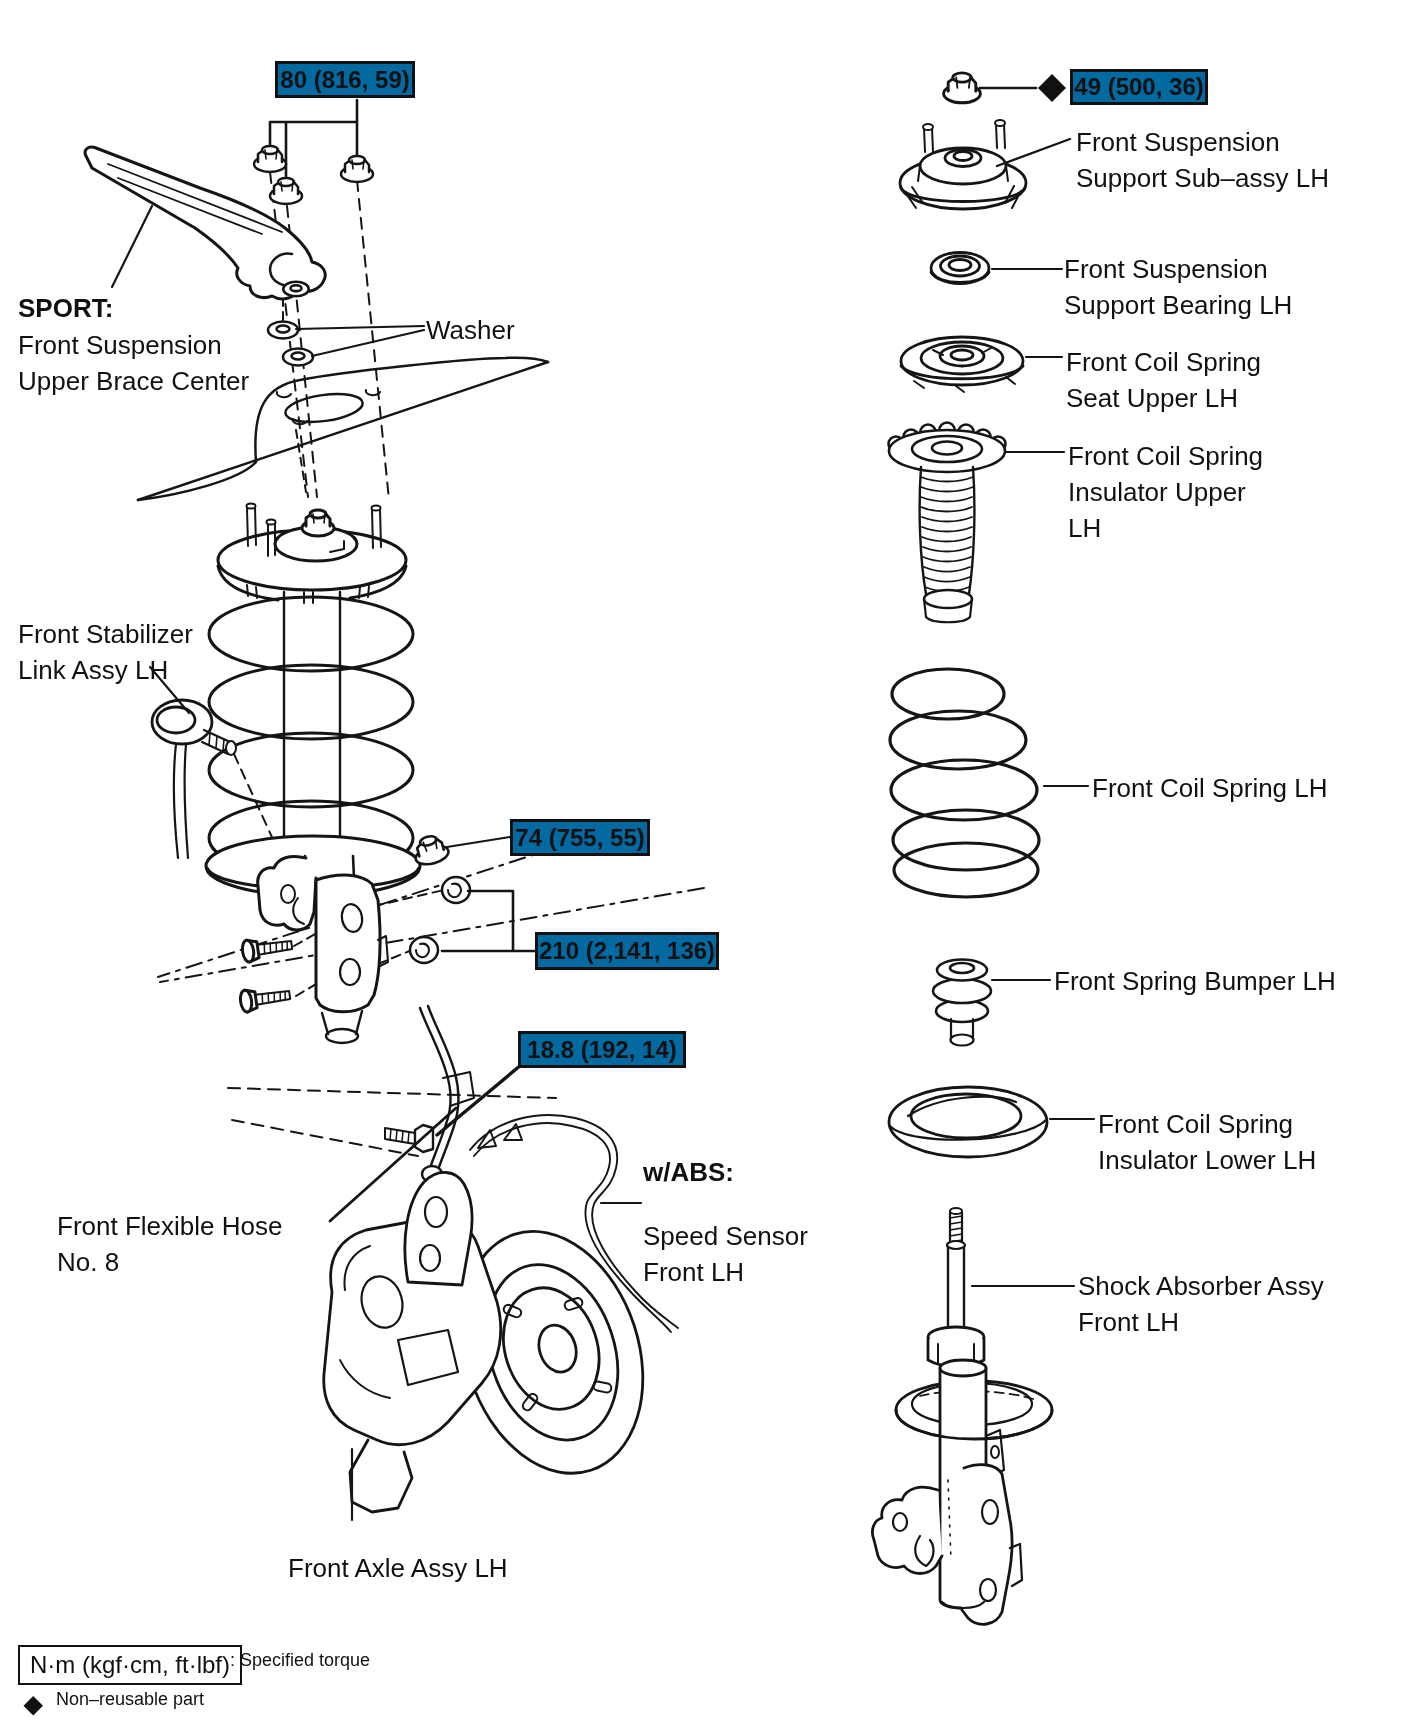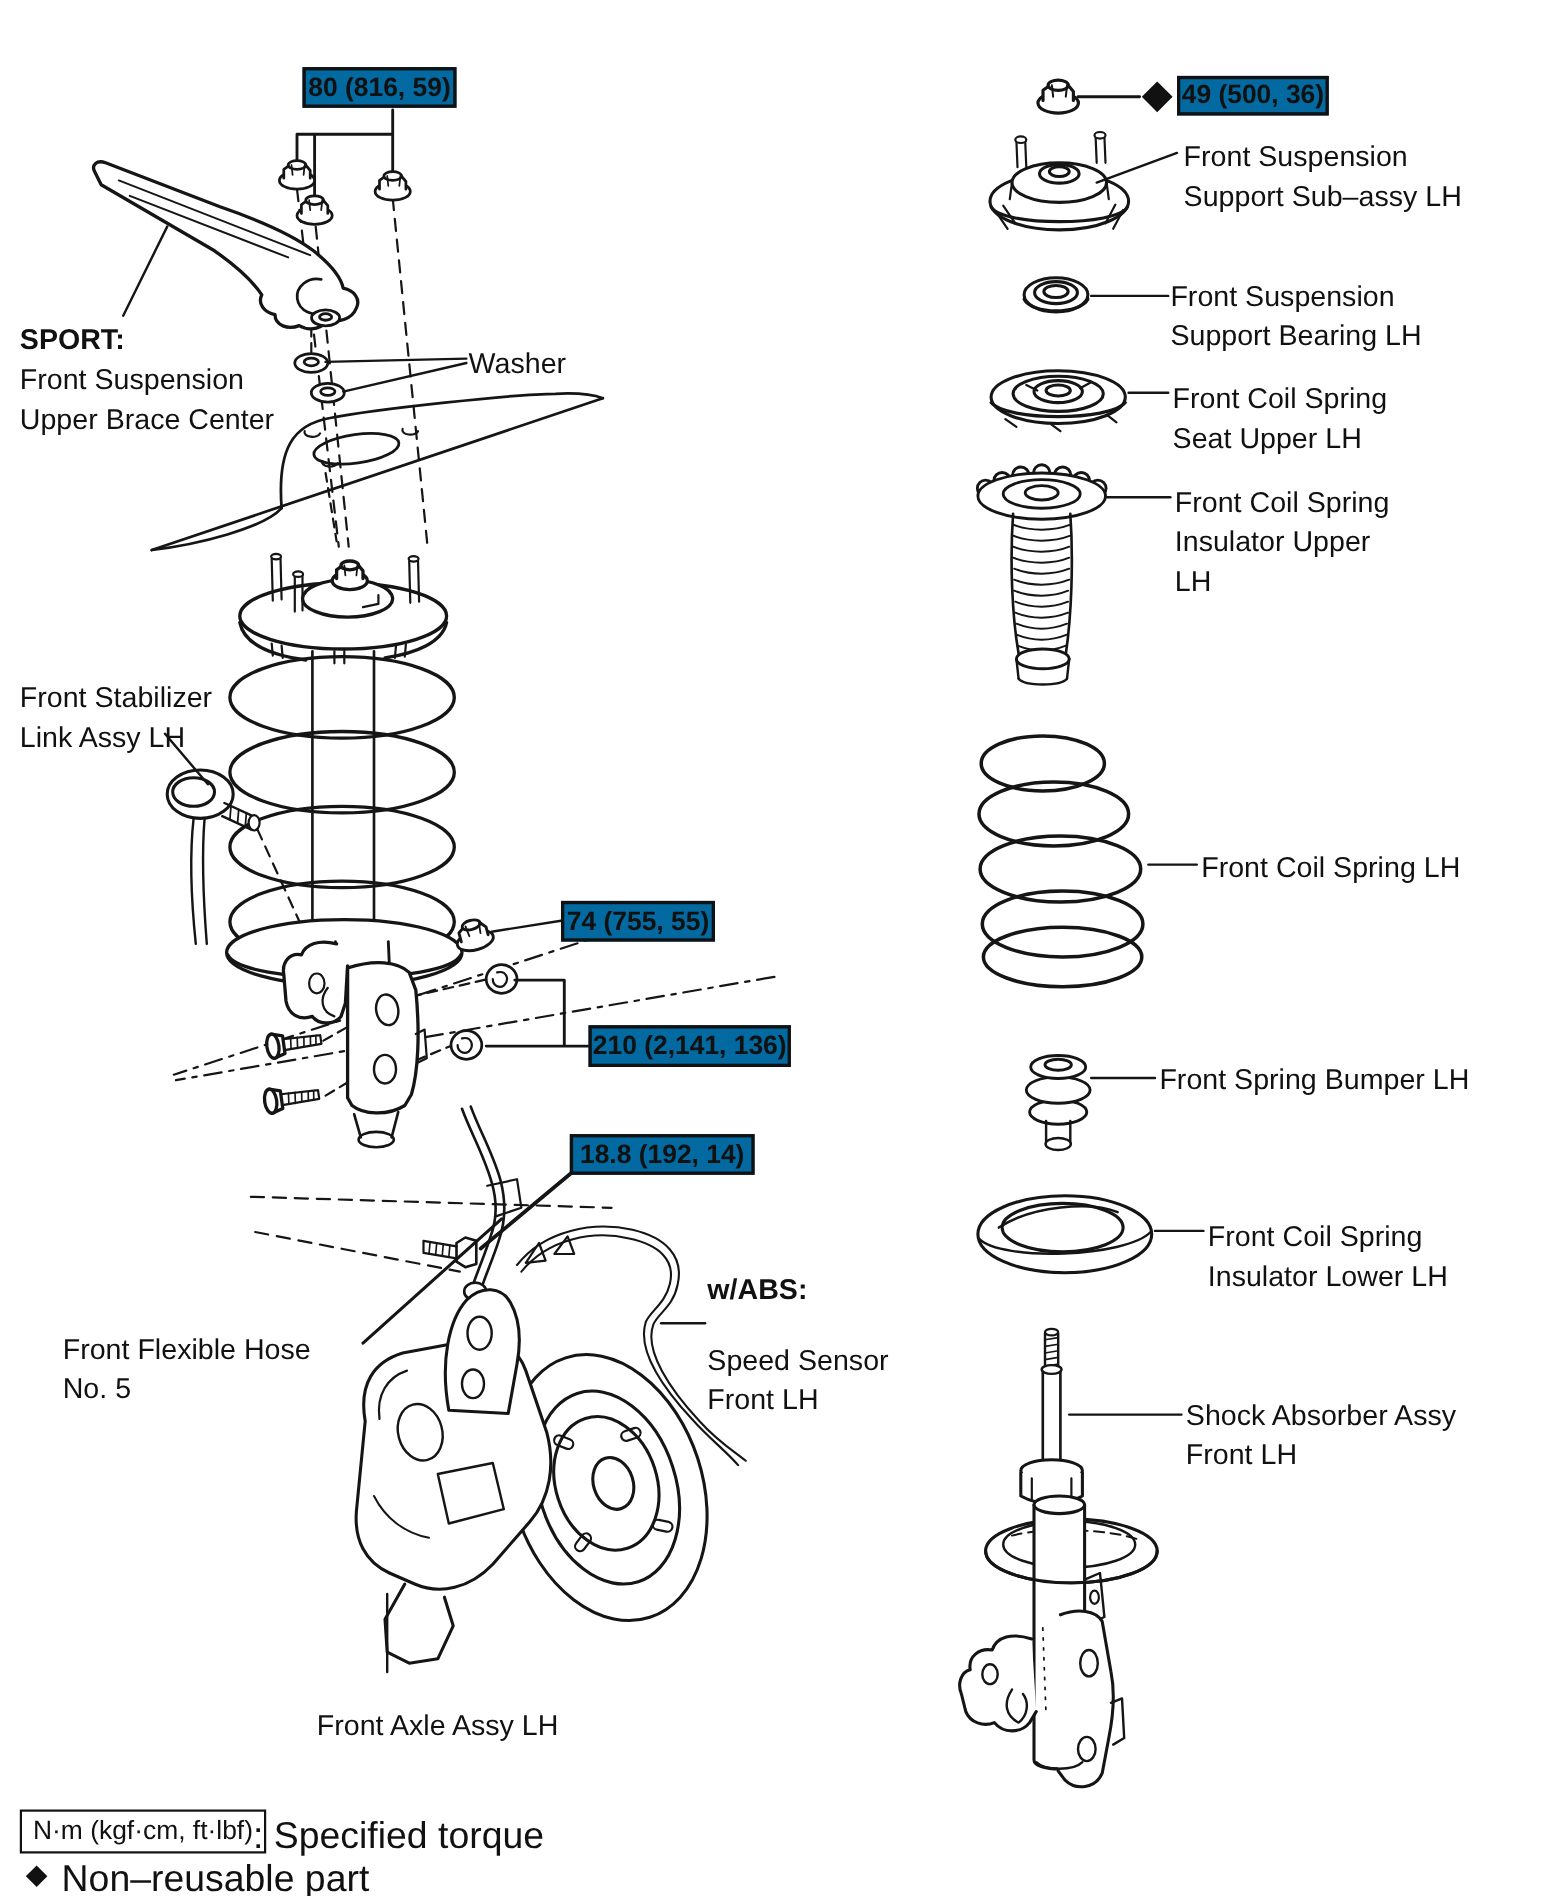--- a/index.html
+++ b/index.html
@@ -7,21 +7,21 @@
          font-family:"Liberation Sans",sans-serif;color:#111;}
   .stage svg{position:absolute;left:0;top:0;}
   .lbl{position:absolute;font-size:26px;line-height:36px;white-space:pre-line;color:#111;}
   .b{font-weight:bold;}
   .tbox{position:absolute;border:3px solid #111;background:#0369a1;font-weight:bold;font-size:24px;
         display:flex;align-items:center;justify-content:center;white-space:nowrap;
         box-sizing:border-box;padding:0 8px;}
   .legendbox{position:absolute;border:2.5px solid #111;background:#fff;font-size:24px;
         display:flex;align-items:center;justify-content:center;white-space:nowrap;
         box-sizing:border-box;padding:10px 10px;}
-  .legendtext{position:absolute;font-size:34px;white-space:nowrap;}
+  .legendtext{position:absolute;font-size:18px;white-space:nowrap;}
 </style>
 </head>
 <body>
 
 <div class="stage">
 
 <svg width="1408" height="1724" viewBox="0 0 1408 1724" fill="none" stroke="#151515" stroke-width="2.5" stroke-linecap="round" stroke-linejoin="round">
   <defs>
     <g id="fnut">
       <ellipse cx="0" cy="4" rx="16" ry="8" fill="#fff"></ellipse>
@@ -336,21 +336,21 @@
   <div class="tbox" style="left:535px;top:932px;width:184px;height:38px;">210 (2,141, 136)</div>
   <div class="tbox" style="left:518px;top:1031px;width:168px;height:37px;">18.8 (192, 14)</div>
 
   <div class="lbl b" style="left:18px;top:290px;">SPORT:</div>
   <div class="lbl" style="left:18px;top:327px;">Front Suspension
 Upper Brace Center</div>
   <div class="lbl" style="left:426px;top:312px;">Washer</div>
   <div class="lbl" style="left:18px;top:616px;">Front Stabilizer
 Link Assy LH</div>
   <div class="lbl" style="left:57px;top:1208px;">Front Flexible Hose
-No. 5</div>
+No. 8</div>
   <div class="lbl b" style="left:643px;top:1154px;">w/ABS:</div>
   <div class="lbl" style="left:643px;top:1218px;">Speed Sensor
 Front LH</div>
   <div class="lbl" style="left:288px;top:1550px;">Front Axle Assy LH</div>
   <div class="lbl" style="left:1076px;top:124px;">Front Suspension
 Support Sub–assy LH</div>
   <div class="lbl" style="left:1064px;top:251px;">Front Suspension
 Support Bearing LH</div>
   <div class="lbl" style="left:1066px;top:344px;">Front Coil Spring
 Seat Upper LH</div>

